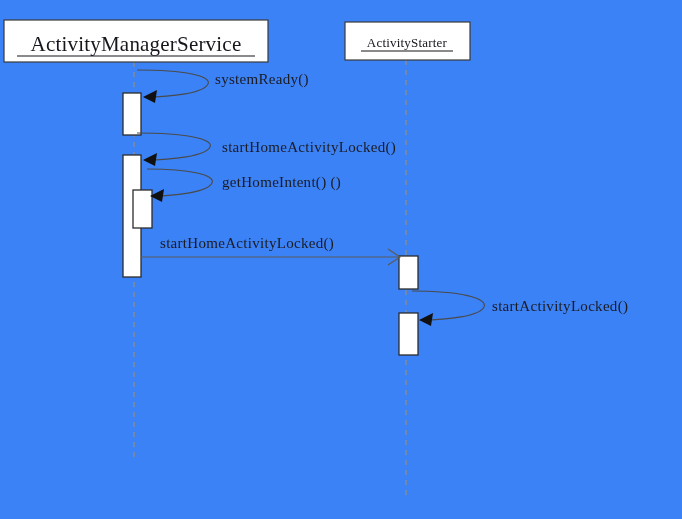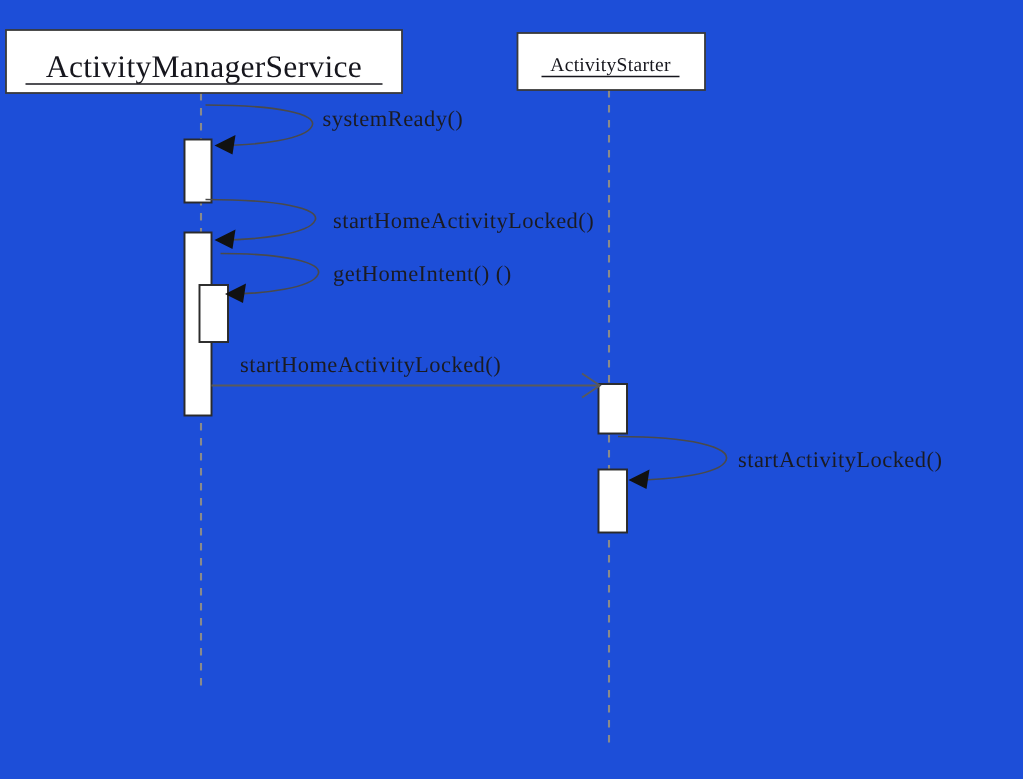--- a/index.html
+++ b/index.html
@@ -10,21 +10,21 @@
   body {
     width: 682px;
     height: 519px;
     font-family: "Liberation Serif", "DejaVu Serif", serif;
     overflow: hidden;
   }
   #diagram-root {
     position: relative;
     width: 682px;
     height: 519px;
-    background: #1d4ed8;
+    background: #3b82f6;
   }
   svg.diagram {
     display: block;
     width: 682px;
     height: 519px;
   }
   .lifeline-box {
     fill: #ffffff;
     stroke: #3a3a3a;
     stroke-width: 1.2;

